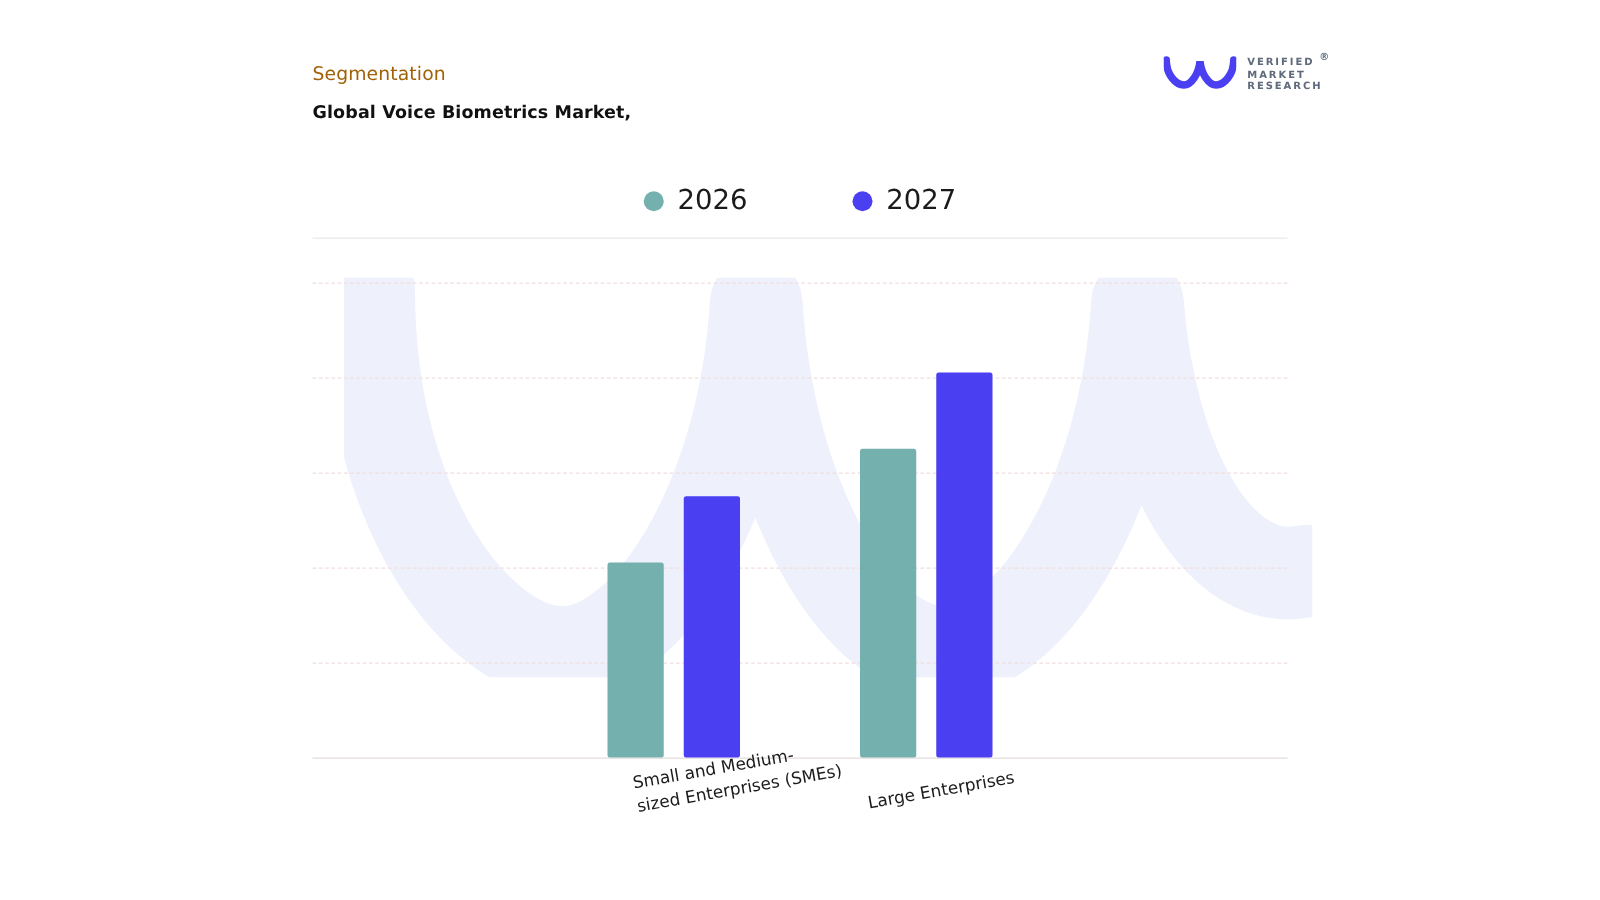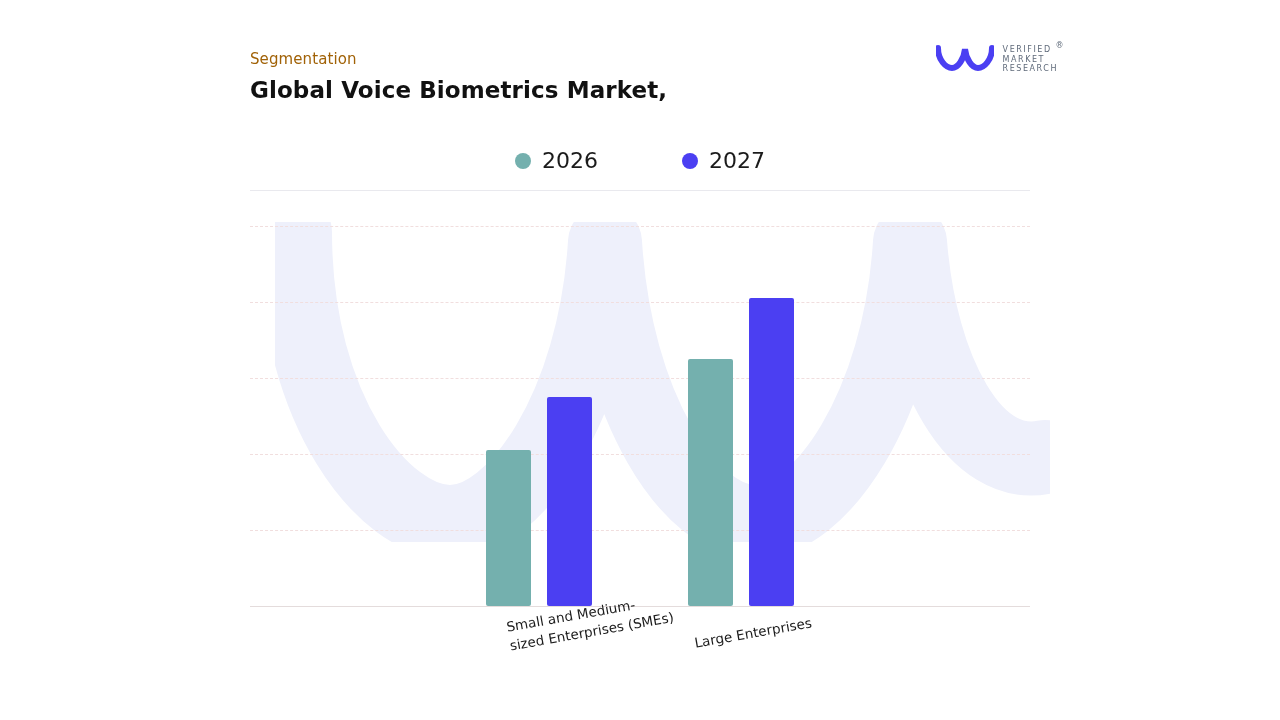--- a/index.html
+++ b/index.html
@@ -27,21 +27,21 @@
     left: 250px;
     top: 50px;
     font-size: 15px;
     color: #a16207;
     letter-spacing: .1px;
   }
   .title {
     position: absolute;
     left: 250px;
     top: 76px;
-    font-size: 23px;
+    font-size: 14px;
     font-weight: bold;
     color: #111111;
     line-height: 29px;
     letter-spacing: .1px;
     text-align: center;
   }
 
   
   .logo {
     position: absolute;
@@ -59,21 +59,21 @@
     flex-direction: column;
     justify-content: center;
     line-height: 9.5px;
     position: relative;
     top: 1px;
   }
   .logo-text span {
     font-size: 8px;
     letter-spacing: 1.55px;
     color: #5f6a7a;
-    font-weight: normal;
+    font-weight: bold;
   }
   .logo-reg {
     position: absolute;
     right: -7px;
     top: -4px;
     font-size: 6px;
     letter-spacing: 0;
     color: #5f6a7a;
   }
 

